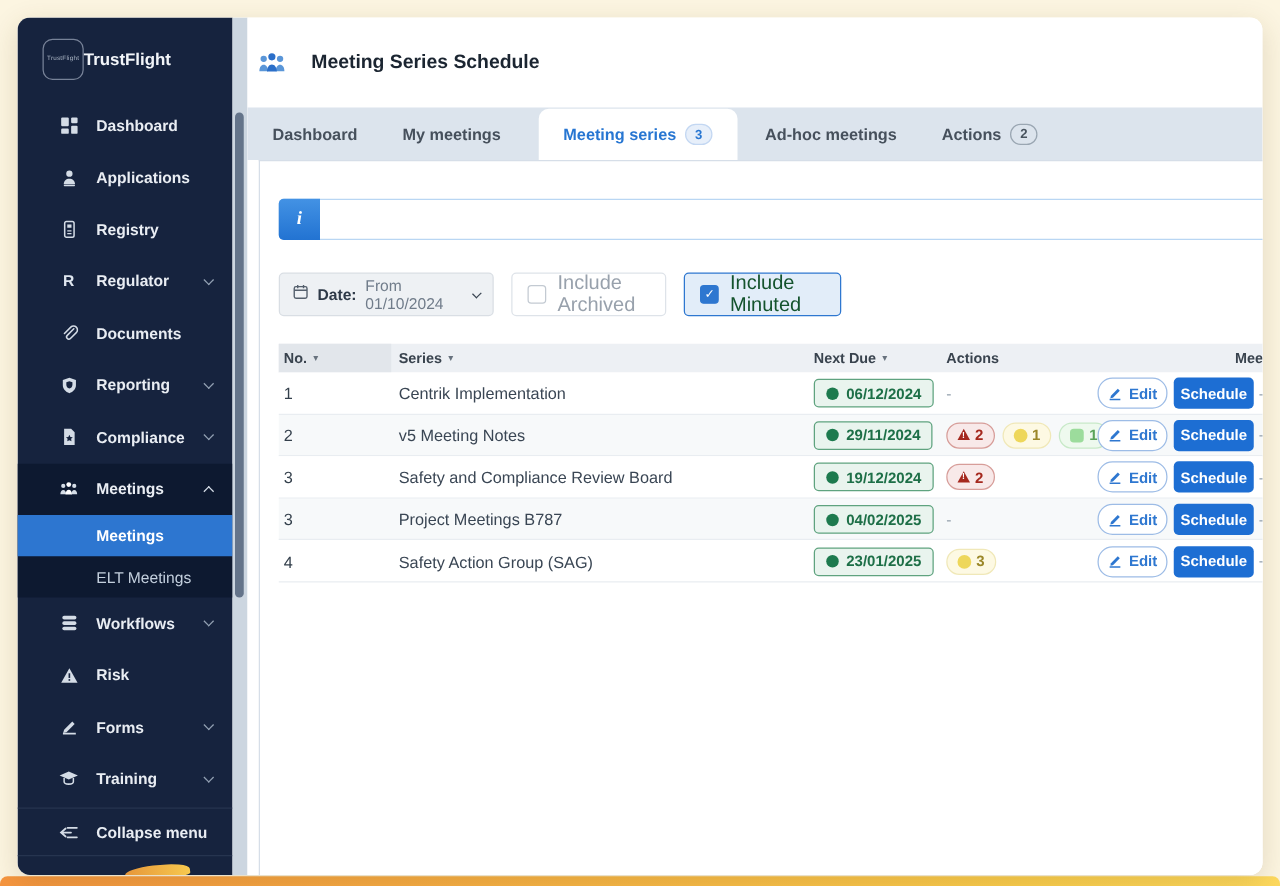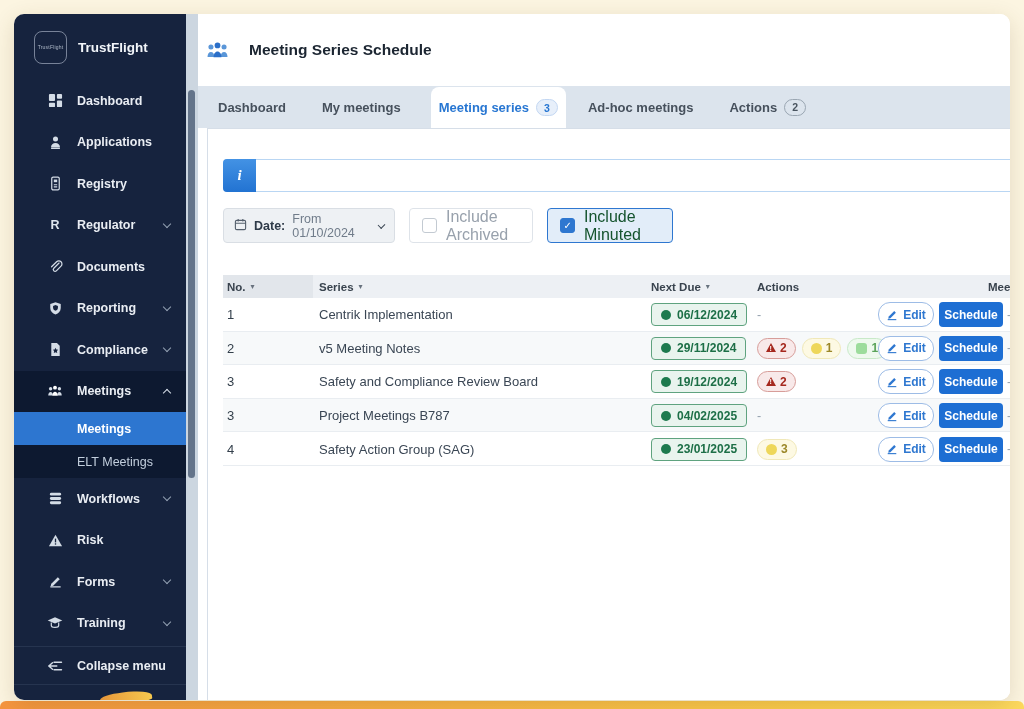--- a/index.html
+++ b/index.html
@@ -13,21 +13,21 @@
     border-radius:6px 6px 0 0; }
 
   
   .window { position:absolute; left:14px; top:14px; width:996px; height:686px;
     background:#fff; border-radius:10px; overflow:hidden;
     box-shadow:0 6px 22px rgba(95,70,20,.16); }
 
   
   .sidebar { position:absolute; left:0; top:0; width:172px; height:686px;
     background:#16233e; color:#e9edf3; }
-  .brand-row { height:66px; display:flex; align-items:center; padding-left:20px; gap:11px; }
+  .brand-row { height:66px; display:flex; align-items:center; padding-left:20px; }
   .logo { width:33px; height:33px; border:1.5px solid rgba(200,210,225,.55); border-radius:8px;
     display:flex; align-items:center; justify-content:center; }
   .logo span { font-size:5px; color:#aeb9c8; letter-spacing:.2px; }
   .brand { font-size:13.5px; font-weight:700; color:#f2f5f9; }
 
   .nav-item { height:41.5px; display:flex; align-items:center; padding:0 16px 0 32px; cursor:pointer; }
   .nicon { width:18px; display:flex; justify-content:center; margin-right:13px; flex:none; }
   .r-letter { font-size:12.5px; font-weight:700; color:#dfe6ef; }
   .nlabel { flex:1; font-size:12.5px; font-weight:600; color:#e9edf3; }
   .chev { width:6px; height:6px; border-right:1.5px solid #93a1b3; border-bottom:1.5px solid #93a1b3;
@@ -51,39 +51,39 @@
   
   .main { position:absolute; left:184px; top:0; width:812px; height:686px; background:#fff; }
   .page-header { height:72px; display:flex; align-items:center; padding-left:8px; gap:20px; }
   .title-icon svg { display:block; }
   .page-title { font-size:15.5px; font-weight:700; color:#1b2531; }
 
   .tabbar { height:42px; background:#dce4ed; display:flex; align-items:flex-end; padding-left:2px; }
   .tab { height:42px; display:flex; align-items:center; padding:0 18px;
     font-size:13px; font-weight:600; color:#46505c; cursor:pointer; gap:7px; }
   .tab.active { background:#fff; height:41px; border-radius:8px 8px 0 0; margin-left:12px; margin-right:4px;
-    color:#2776d2; font-weight:700; position:relative; z-index:3; padding:0 8px; }
+    color:#2776d2; font-weight:700; position:relative; z-index:3; padding:0 20px; }
   .tab-badge { min-width:22px; height:17px; padding:0 5px; border-radius:9px; background:#e7effa;
     border:1px solid #c3d7f2; color:#2776d2; font-size:10.5px; font-weight:700;
     display:flex; align-items:center; justify-content:center; }
   .tab-badge.outline { background:transparent; border:1px solid #9aa6b2; color:#49545f; font-weight:600; }
 
   
   .card { position:absolute; left:9px; top:114px; width:805px; height:572px;
     background:#fff; border:1px solid #d6dee8; border-bottom:none; border-right:none; z-index:2; }
 
   .banner { position:absolute; left:15px; right:-6px; top:30px; height:33px;
     border:1px solid #b9d6f3; border-radius:4px; background:#fff; display:flex; align-items:center; }
   .banner-icon { width:33px; height:33px; margin:-1px 0 -1px -1px; border-radius:4px 0 0 4px;
     background:linear-gradient(180deg,#4392e4,#2273d2); color:#fff; display:flex; align-items:center;
     justify-content:center; font-family:"Liberation Serif","DejaVu Serif",serif;
     font-style:italic; font-weight:700; font-size:15px; flex:none; }
   .banner-text { margin-left:16px; font-size:13px; color:#26323f; }
 
-  .filters { position:absolute; left:15px; top:79px; display:flex; gap:14px; }
+  .filters { position:absolute; left:15px; top:89px; display:flex; gap:14px; }
   .f-btn { height:35px; border-radius:4px; display:flex; align-items:center; cursor:pointer; }
   .f-date { width:172px; background:#eef1f4; border:1px solid #d9dee4; padding:0 10px; gap:7px; }
   .f-date-label { font-size:12.5px; font-weight:700; color:#2e3a48; }
   .f-date-value { font-size:12.5px; color:#707c8a; }
   .chevron-sm { width:6px; height:6px; border-right:1.6px solid #3a4552; border-bottom:1.6px solid #3a4552;
     transform:rotate(45deg); margin:-2px 0 0 4px; }
   .f-check { width:124px; background:#fff; border:1px solid #dee3e9; padding:0 12px; gap:9px; }
   .f-check .flabel { font-size:16px; color:#98a1ac; }
   .f-check.checked { width:126px; background:#e2edf9; border:1px solid #2e77d0; }
   .f-check.checked .flabel { color:#14532d; }

